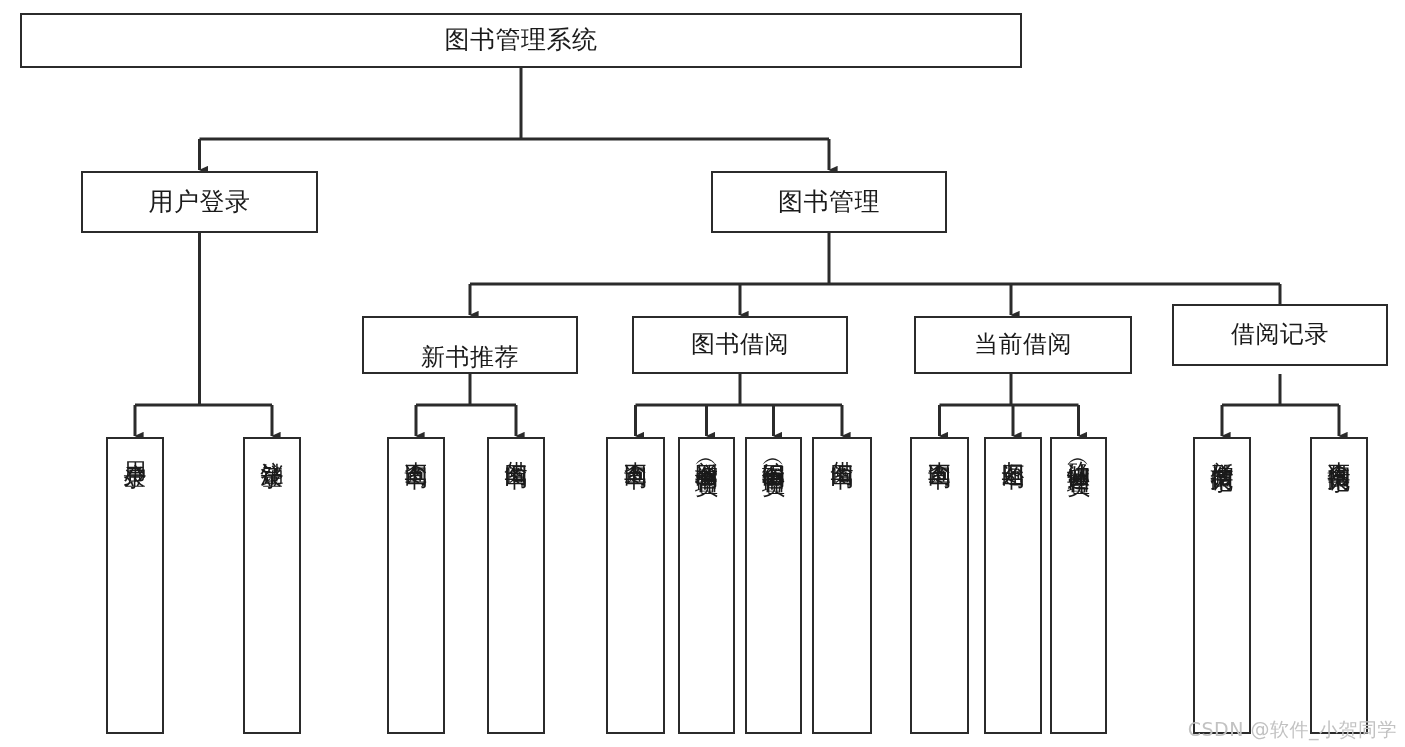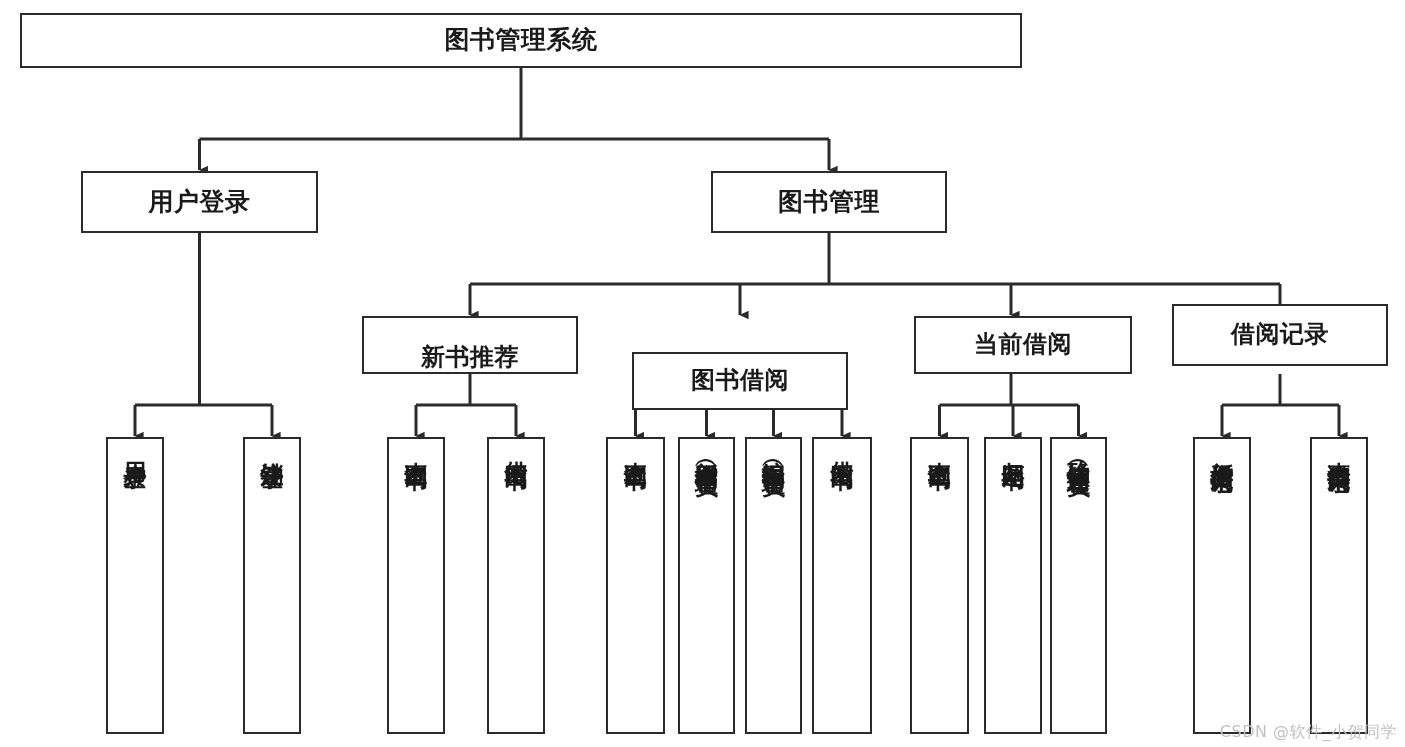--- a/index.html
+++ b/index.html
@@ -29,41 +29,40 @@
     color:#1a1a1a;
   }
   .node.root{ font-size:25px; }
   .node.l2{ font-size:25px; }
   .node.l3{ font-size:24px; }
   .node-label{
     display:block;
     line-height:1.15;
     letter-spacing:0.5px;
     white-space:nowrap;
-    font-weight:bold;
   }
   
   .node.leaf{
     font-size:23px;
     align-items:flex-start;
     justify-content:center;
     padding-top:4px;
   }
   .node.leaf .node-label{
     writing-mode:vertical-rl;
     text-orientation:upright;
     letter-spacing:2px;
     line-height:1;
     white-space:nowrap;
   }
   .watermark{
     position:absolute;
     right:8px;
     bottom:4px;
-    font-size:16px;
+    font-size:19px;
     color:#c2c2c2;
     letter-spacing:0.5px;
     white-space:nowrap;
     user-select:none;
     margin-top:16px;
   }
 </style>
 </head>
 <body>
 
@@ -116,21 +115,21 @@
       </div>
       <div class="node l2" style="left: 81px; top: 171px; width: 237px; height: 62px;">
         <span class="node-label">用户登录</span>
       </div>
       <div class="node l2" style="left: 711px; top: 171px; width: 236px; height: 62px;">
         <span class="node-label">图书管理</span>
       </div>
       <div class="node l3" style="left: 362px; top: 316px; width: 216px; height: 58px; align-items: flex-end;">
         <span class="node-label">新书推荐</span>
       </div>
-      <div class="node l3" style="left: 632px; top: 316px; width: 216px; height: 58px; margin-top: 36px;">
+      <div class="node l3" style="left: 632px; top: 316px; width: 216px; height: 58px;">
         <span class="node-label">图书借阅</span>
       </div>
       <div class="node l3" style="left: 902px; top: 316px; width: 218px; height: 58px; margin-left: 12px;">
         <span class="node-label">当前借阅</span>
       </div>
       <div class="node l3" style="left: 1172px; top: 304px; width: 216px; height: 62px;">
         <span class="node-label">借阅记录</span>
       </div>
       <div class="node leaf" style="left: 106px; top: 437px; width: 58px; height: 297px;">
         <span class="node-label">用户登录</span>

